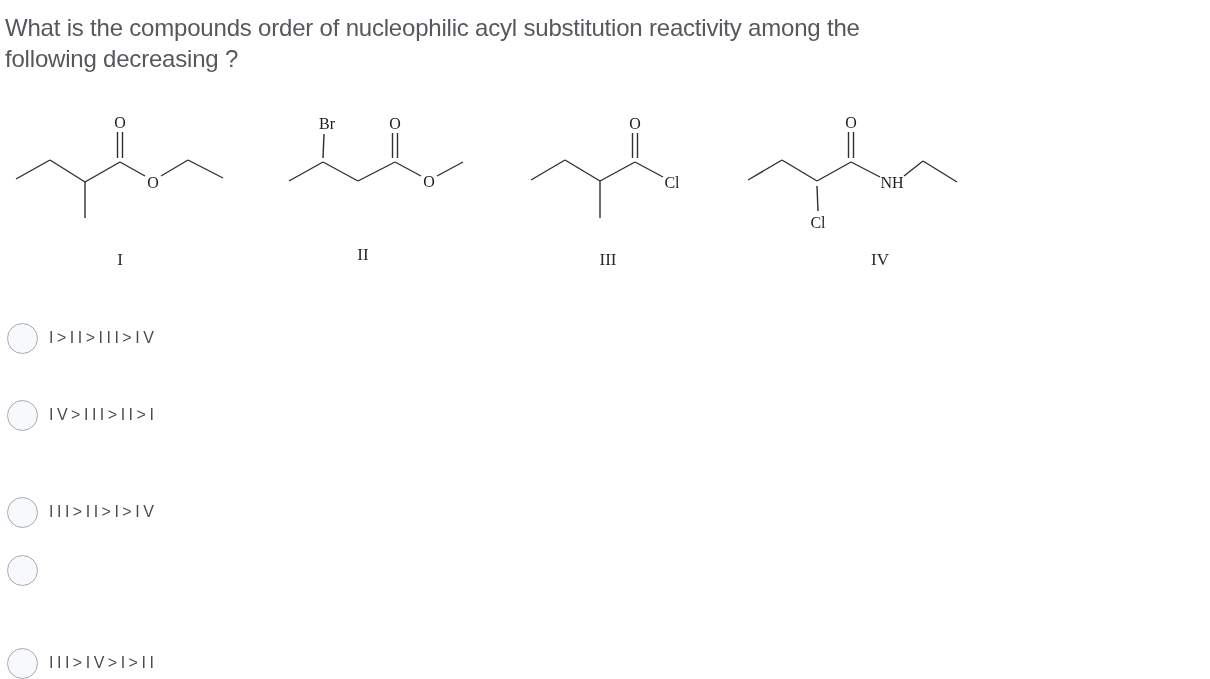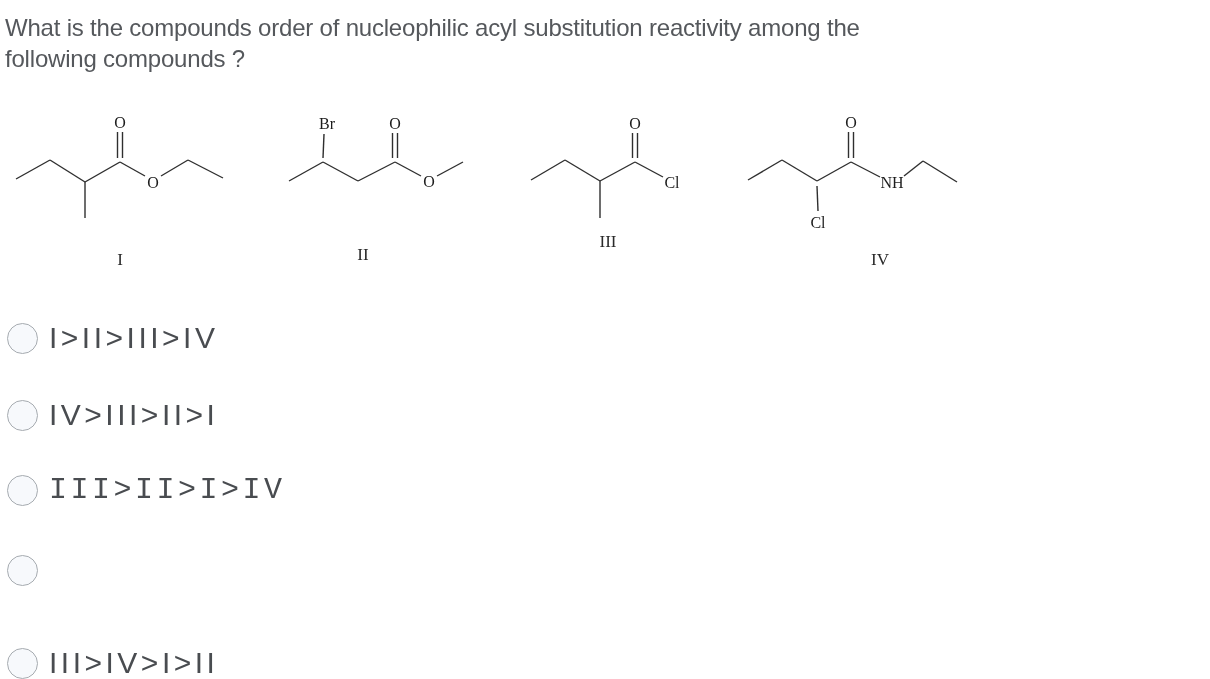--- a/index.html
+++ b/index.html
@@ -34,32 +34,32 @@
   }
   .radio {
     width:29px; height:29px; box-sizing:content-box;
     border:1.6px solid var(--radio-border,#a6abb0);
     border-radius:50%;
     background:var(--radio-fill,#f7f9fc);
     flex:0 0 auto;
   }
   .option-label {
     margin-left:11px;
-    font-size:30px;
+    font-size:16px;
     color:var(--option-text,#494c50);
     letter-spacing:3.5px;
     white-space:nowrap;
   }
 </style>
 </head>
 <body style="--background: #ffffff; --question-text: #55585c; --option-text: #494c50; --structure-line: #2f2f2f; --radio-border: #a6abb0; --radio-fill: #f7f9fc;">
 
 <div class="question">
   <div>What is the compounds order of nucleophilic acyl substitution reactivity among the</div>
-  <div>following compounds ?</div>
+  <div>following decreasing ?</div>
 </div>
 
 <svg class="structure" style="left:6px;top:106px;" width="228" height="126" viewBox="0 0 228 126">
   <g>
     <line x1="10" y1="73" x2="44" y2="54"></line>
     <line x1="44" y1="54" x2="79" y2="76"></line>
     <line x1="79" y1="76" x2="79" y2="112"></line>
     <line x1="79" y1="76" x2="114" y2="56"></line>
     <line x1="111.5" y1="26" x2="111.5" y2="52"></line>
     <line x1="116.5" y1="26" x2="116.5" y2="52"></line>
@@ -113,32 +113,32 @@
     <line x1="164" y1="70" x2="183" y2="55"></line>
     <line x1="183" y1="55" x2="217" y2="76"></line>
   </g>
   <text x="111" y="16" text-anchor="middle" dominant-baseline="central">O</text>
   <text x="152" y="76" text-anchor="middle" dominant-baseline="central">NH</text>
   <text x="78" y="116" text-anchor="middle" dominant-baseline="central">Cl</text>
 </svg>
 
 <div class="numeral" style="left:120px;top:250px;">I</div>
 <div class="numeral" style="left:363px;top:245px;">II</div>
-<div class="numeral" style="left:608px;top:232px;">III</div>
+<div class="numeral" style="left:608px;top:250px;">III</div>
 <div class="numeral" style="left:860px;top:250px;margin-left:20px;">IV</div>
 
 <div class="option-row" style="top:320px;">
   <span class="radio"></span>
   <span class="option-label">I&gt;II&gt;III&gt;IV</span>
 </div>
 <div class="option-row" style="top:397px;">
   <span class="radio"></span>
   <span class="option-label">IV&gt;III&gt;II&gt;I</span>
 </div>
-<div class="option-row" style="top:472px;font-family:Liberation Mono, monospace;">
+<div class="option-row" style="top:494px;">
   <span class="radio"></span>
   <span class="option-label">III&gt;II&gt;I&gt;IV</span>
 </div>
 <div class="option-row" style="top:552px;">
   <span class="radio"></span>
 </div>
 <div class="option-row" style="top:645px;">
   <span class="radio"></span>
   <span class="option-label">III&gt;IV&gt;I&gt;II</span>
 </div>

